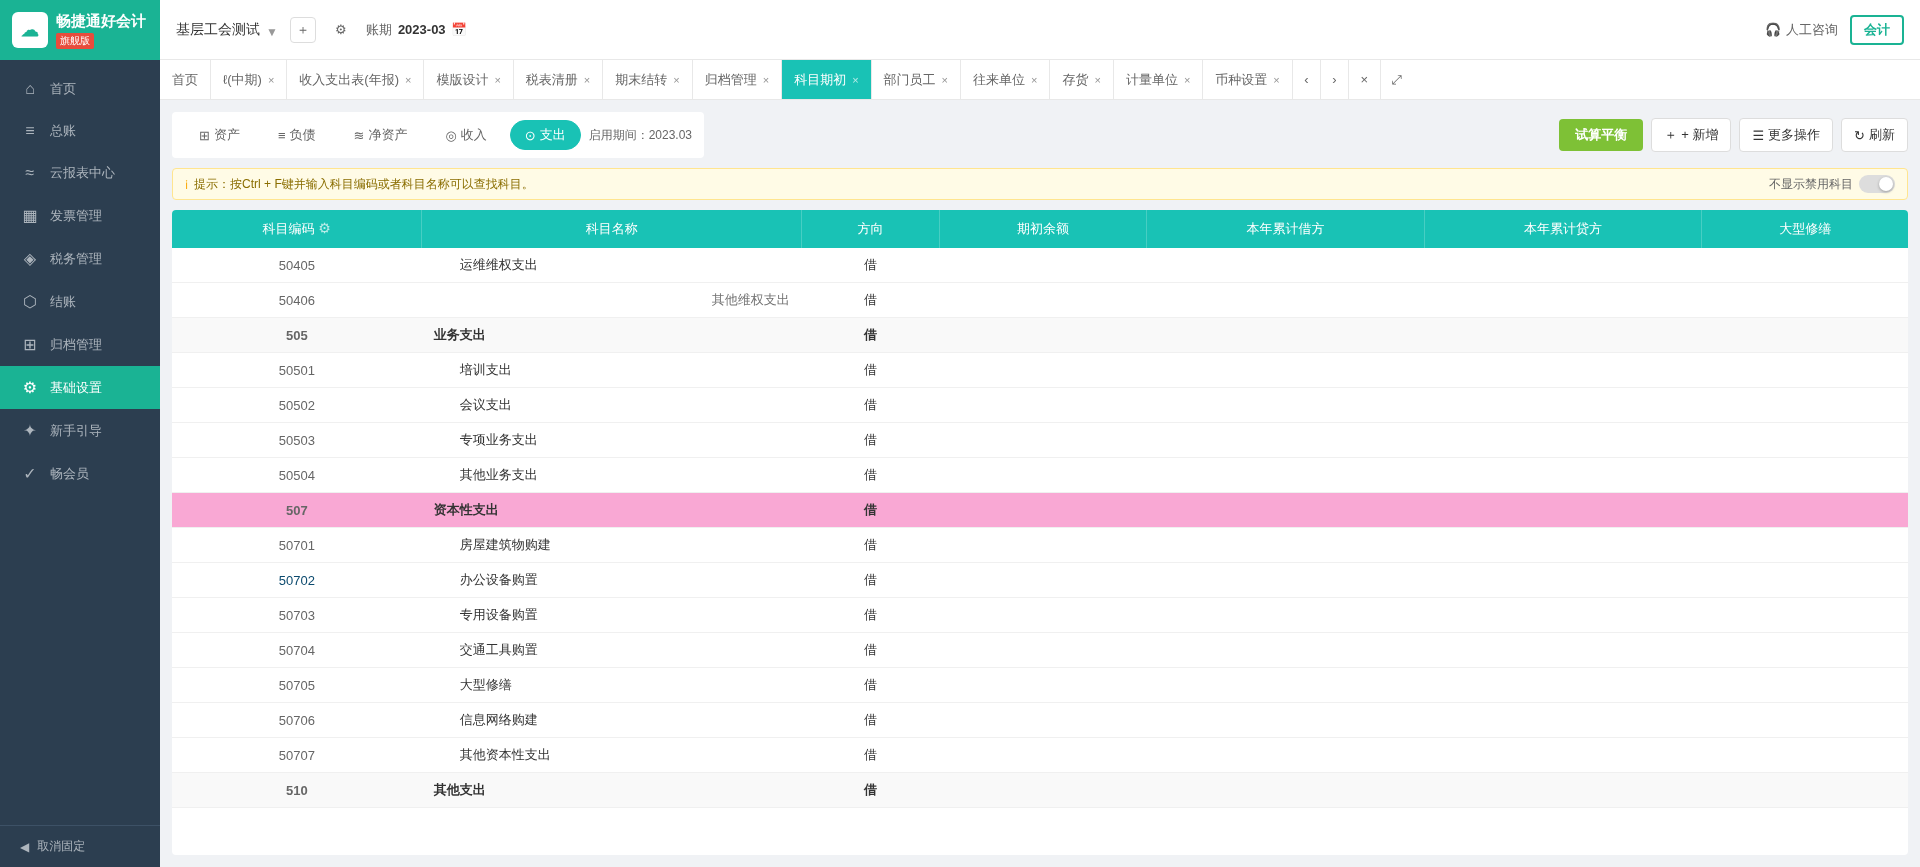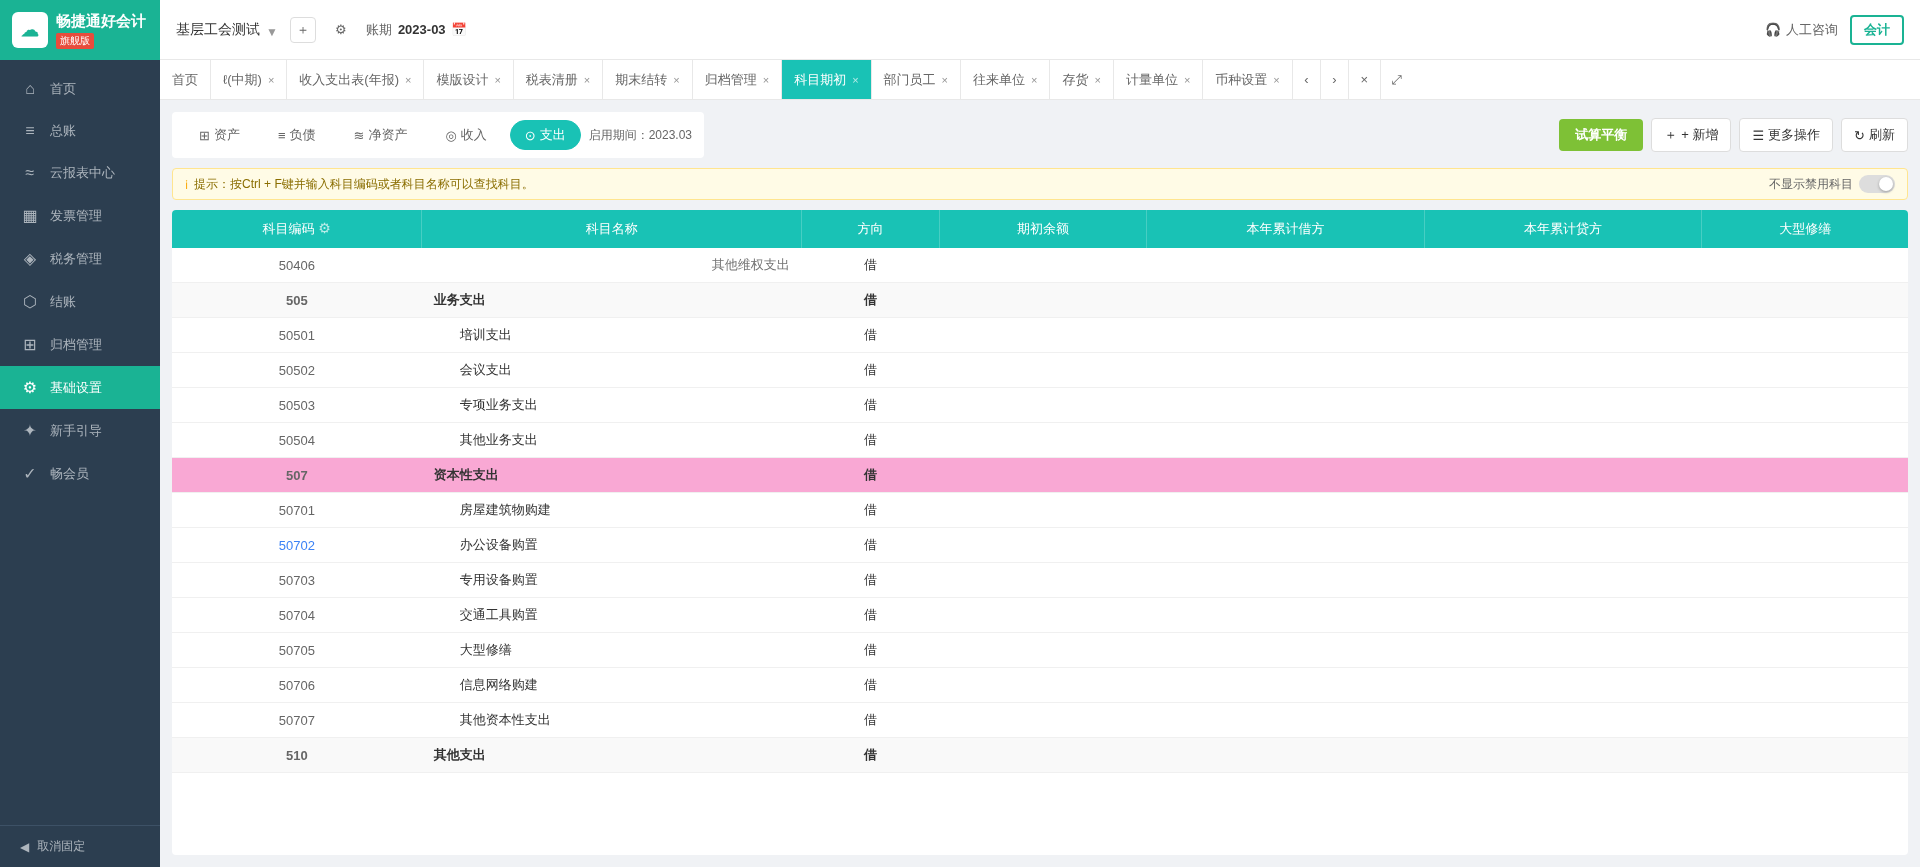--- a/index.html
+++ b/index.html
@@ -280,20 +280,29 @@
             </th>
             <th>科目名称</th>
             <th>方向</th>
             <th>期初余额</th>
             <th>本年累计借方</th>
             <th>本年累计贷方</th>
             <th>大型修缮</th>
           </tr>
         </thead>
         <tbody id="table-body">
+        <tr>
+    <td style="color:#666;">50405</td>
+    <td style="text-align:left; color:#333;">　　运维维权支出</td>
+    <td>借</td>
+    <td></td>
+    <td></td>
+    <td></td>
+    <td></td>
+  </tr>
             <tr>
     <td style="color:#666;">50406</td>
     <td style="text-align:right; color:#737373;">　　其他维权支出</td>
     <td>借</td>
     <td></td>
     <td></td>
     <td></td>
     <td></td>
   </tr>
             <tr style="font-weight: bold; background: rgb(249, 249, 249);">
@@ -353,21 +362,21 @@
             <tr>
     <td style="color:#666;">50701</td>
     <td style="text-align:left; color:#333;">　　房屋建筑物购建</td>
     <td>借</td>
     <td></td>
     <td></td>
     <td></td>
     <td></td>
   </tr>
             <tr>
-    <td style="color:#3b82f6;">50702</td>
+    <td style="color:#0c4a6e;">50702</td>
     <td style="text-align:left; color:#333;">　　办公设备购置</td>
     <td>借</td>
     <td></td>
     <td></td>
     <td></td>
     <td></td>
   </tr>
             <tr>
     <td style="color:#666;">50703</td>
     <td style="text-align:left; color:#333;">　　专用设备购置</td>

